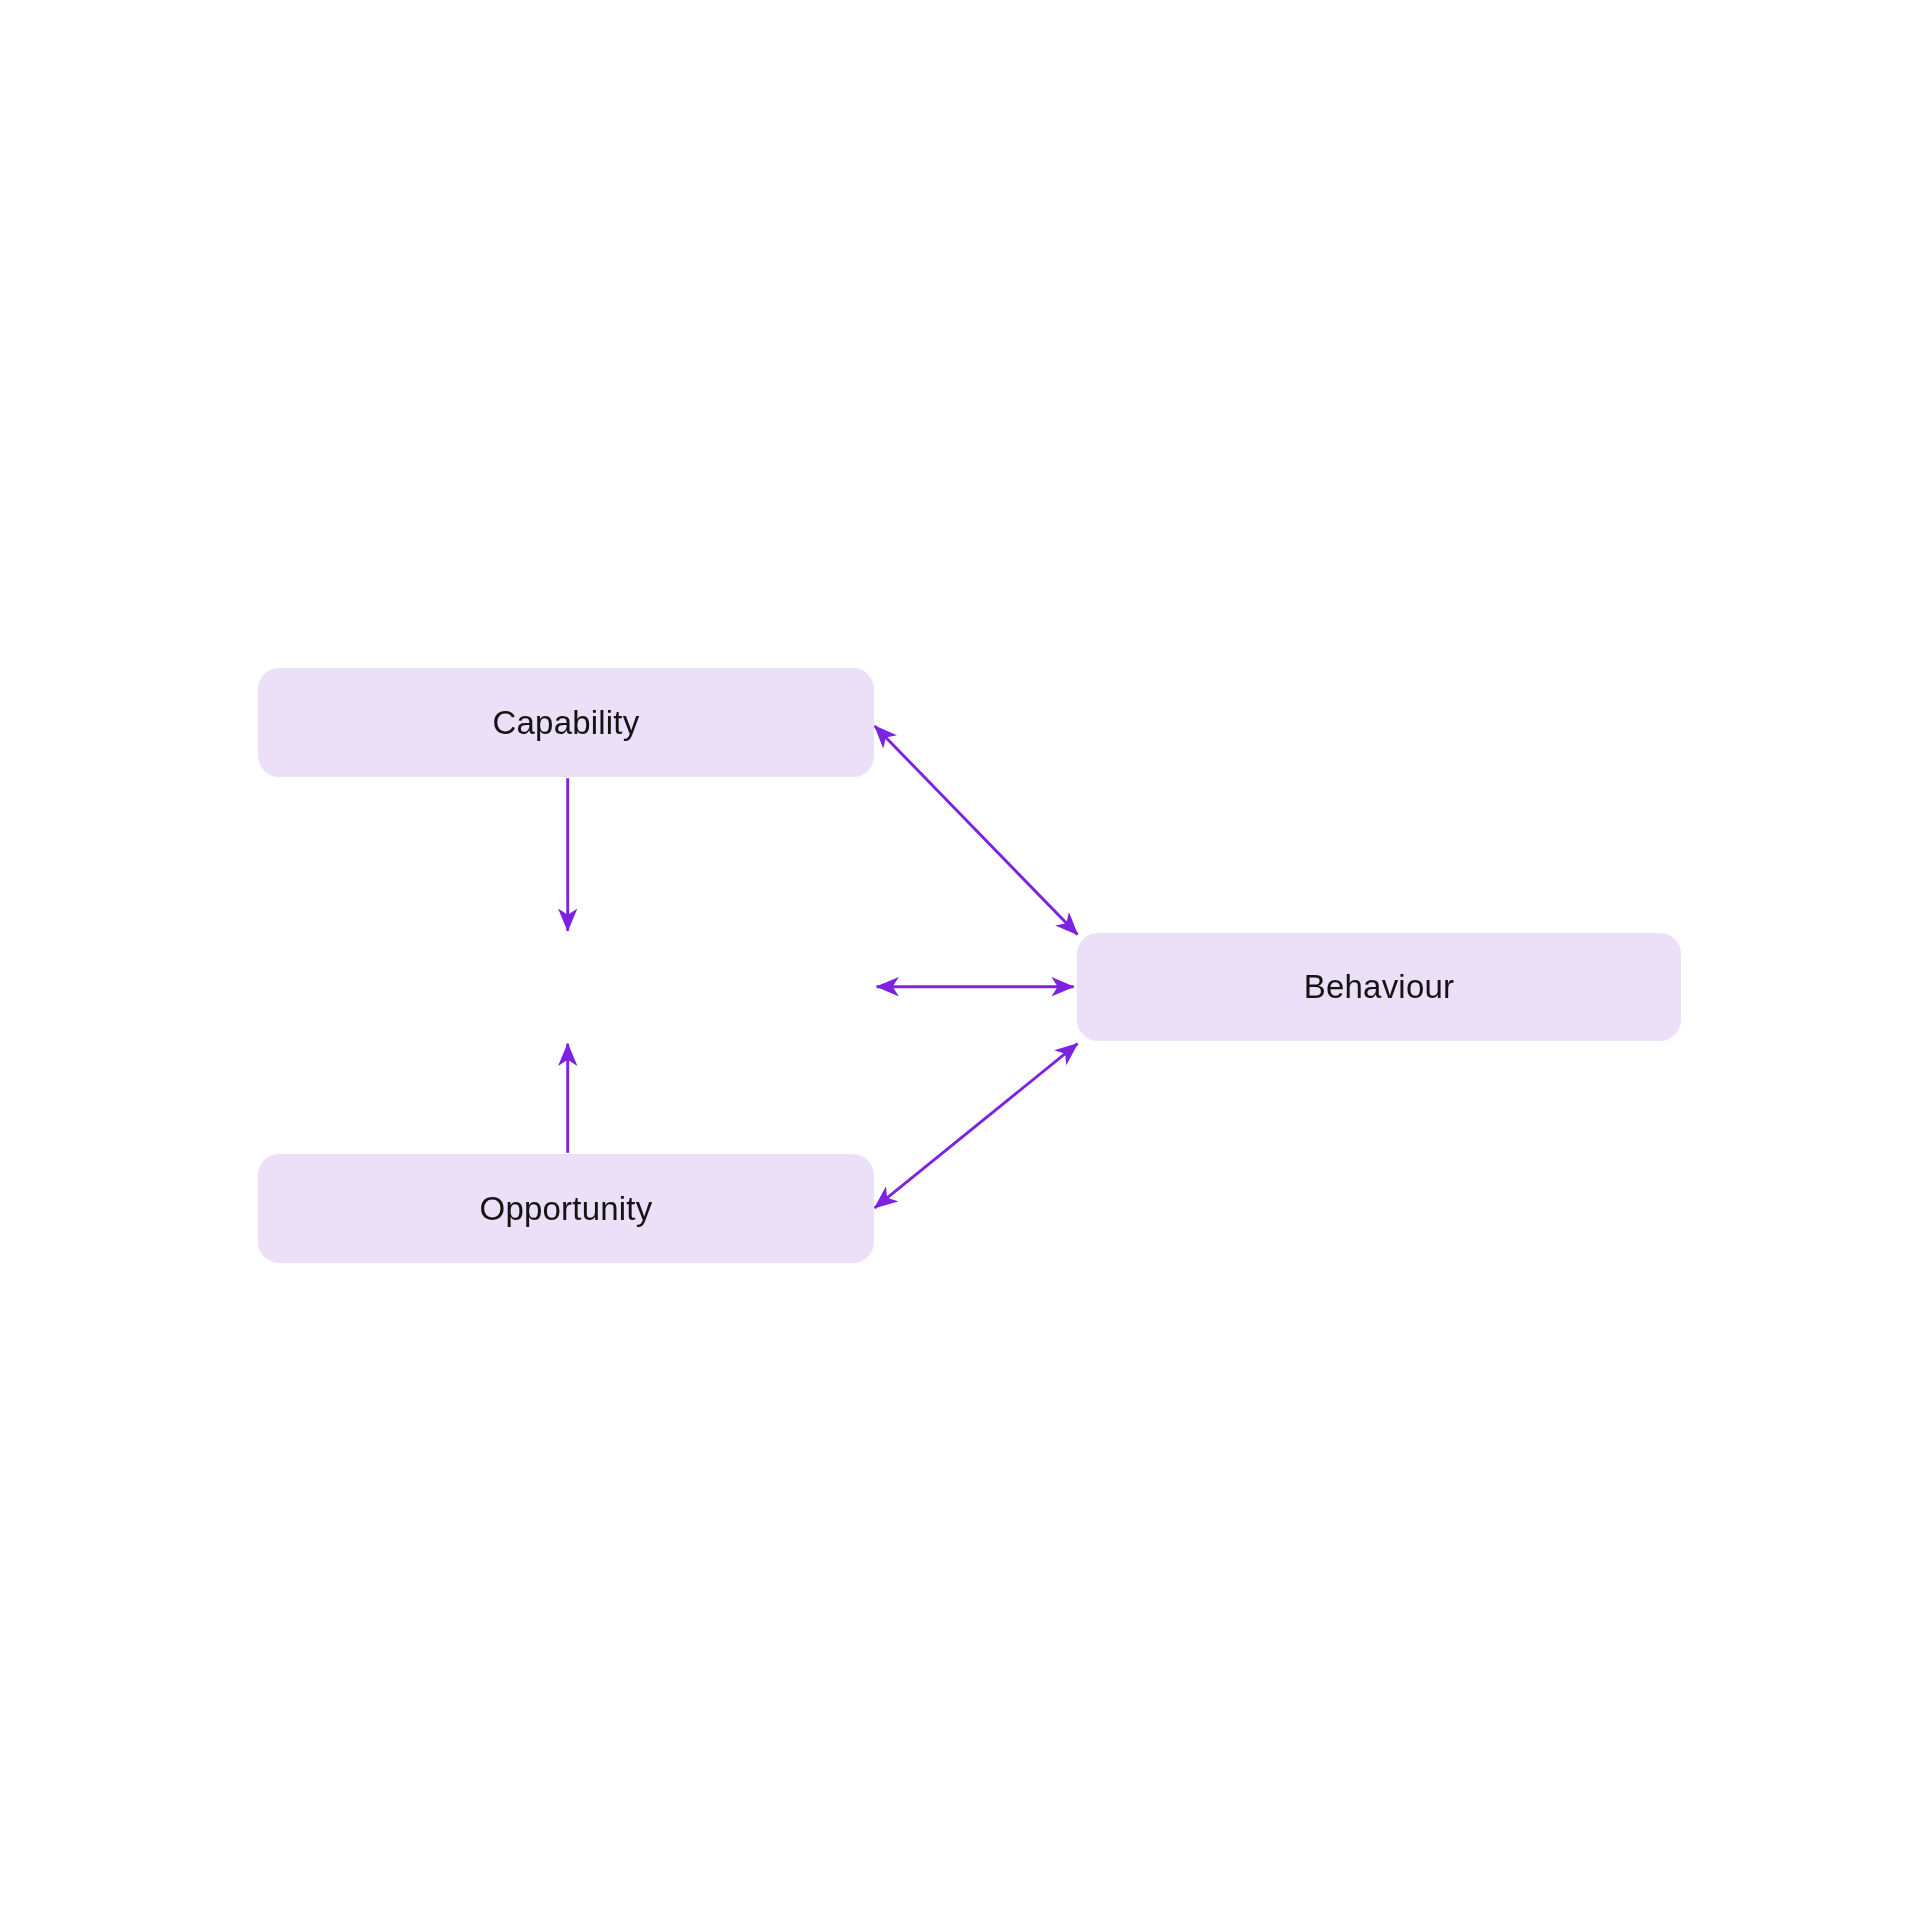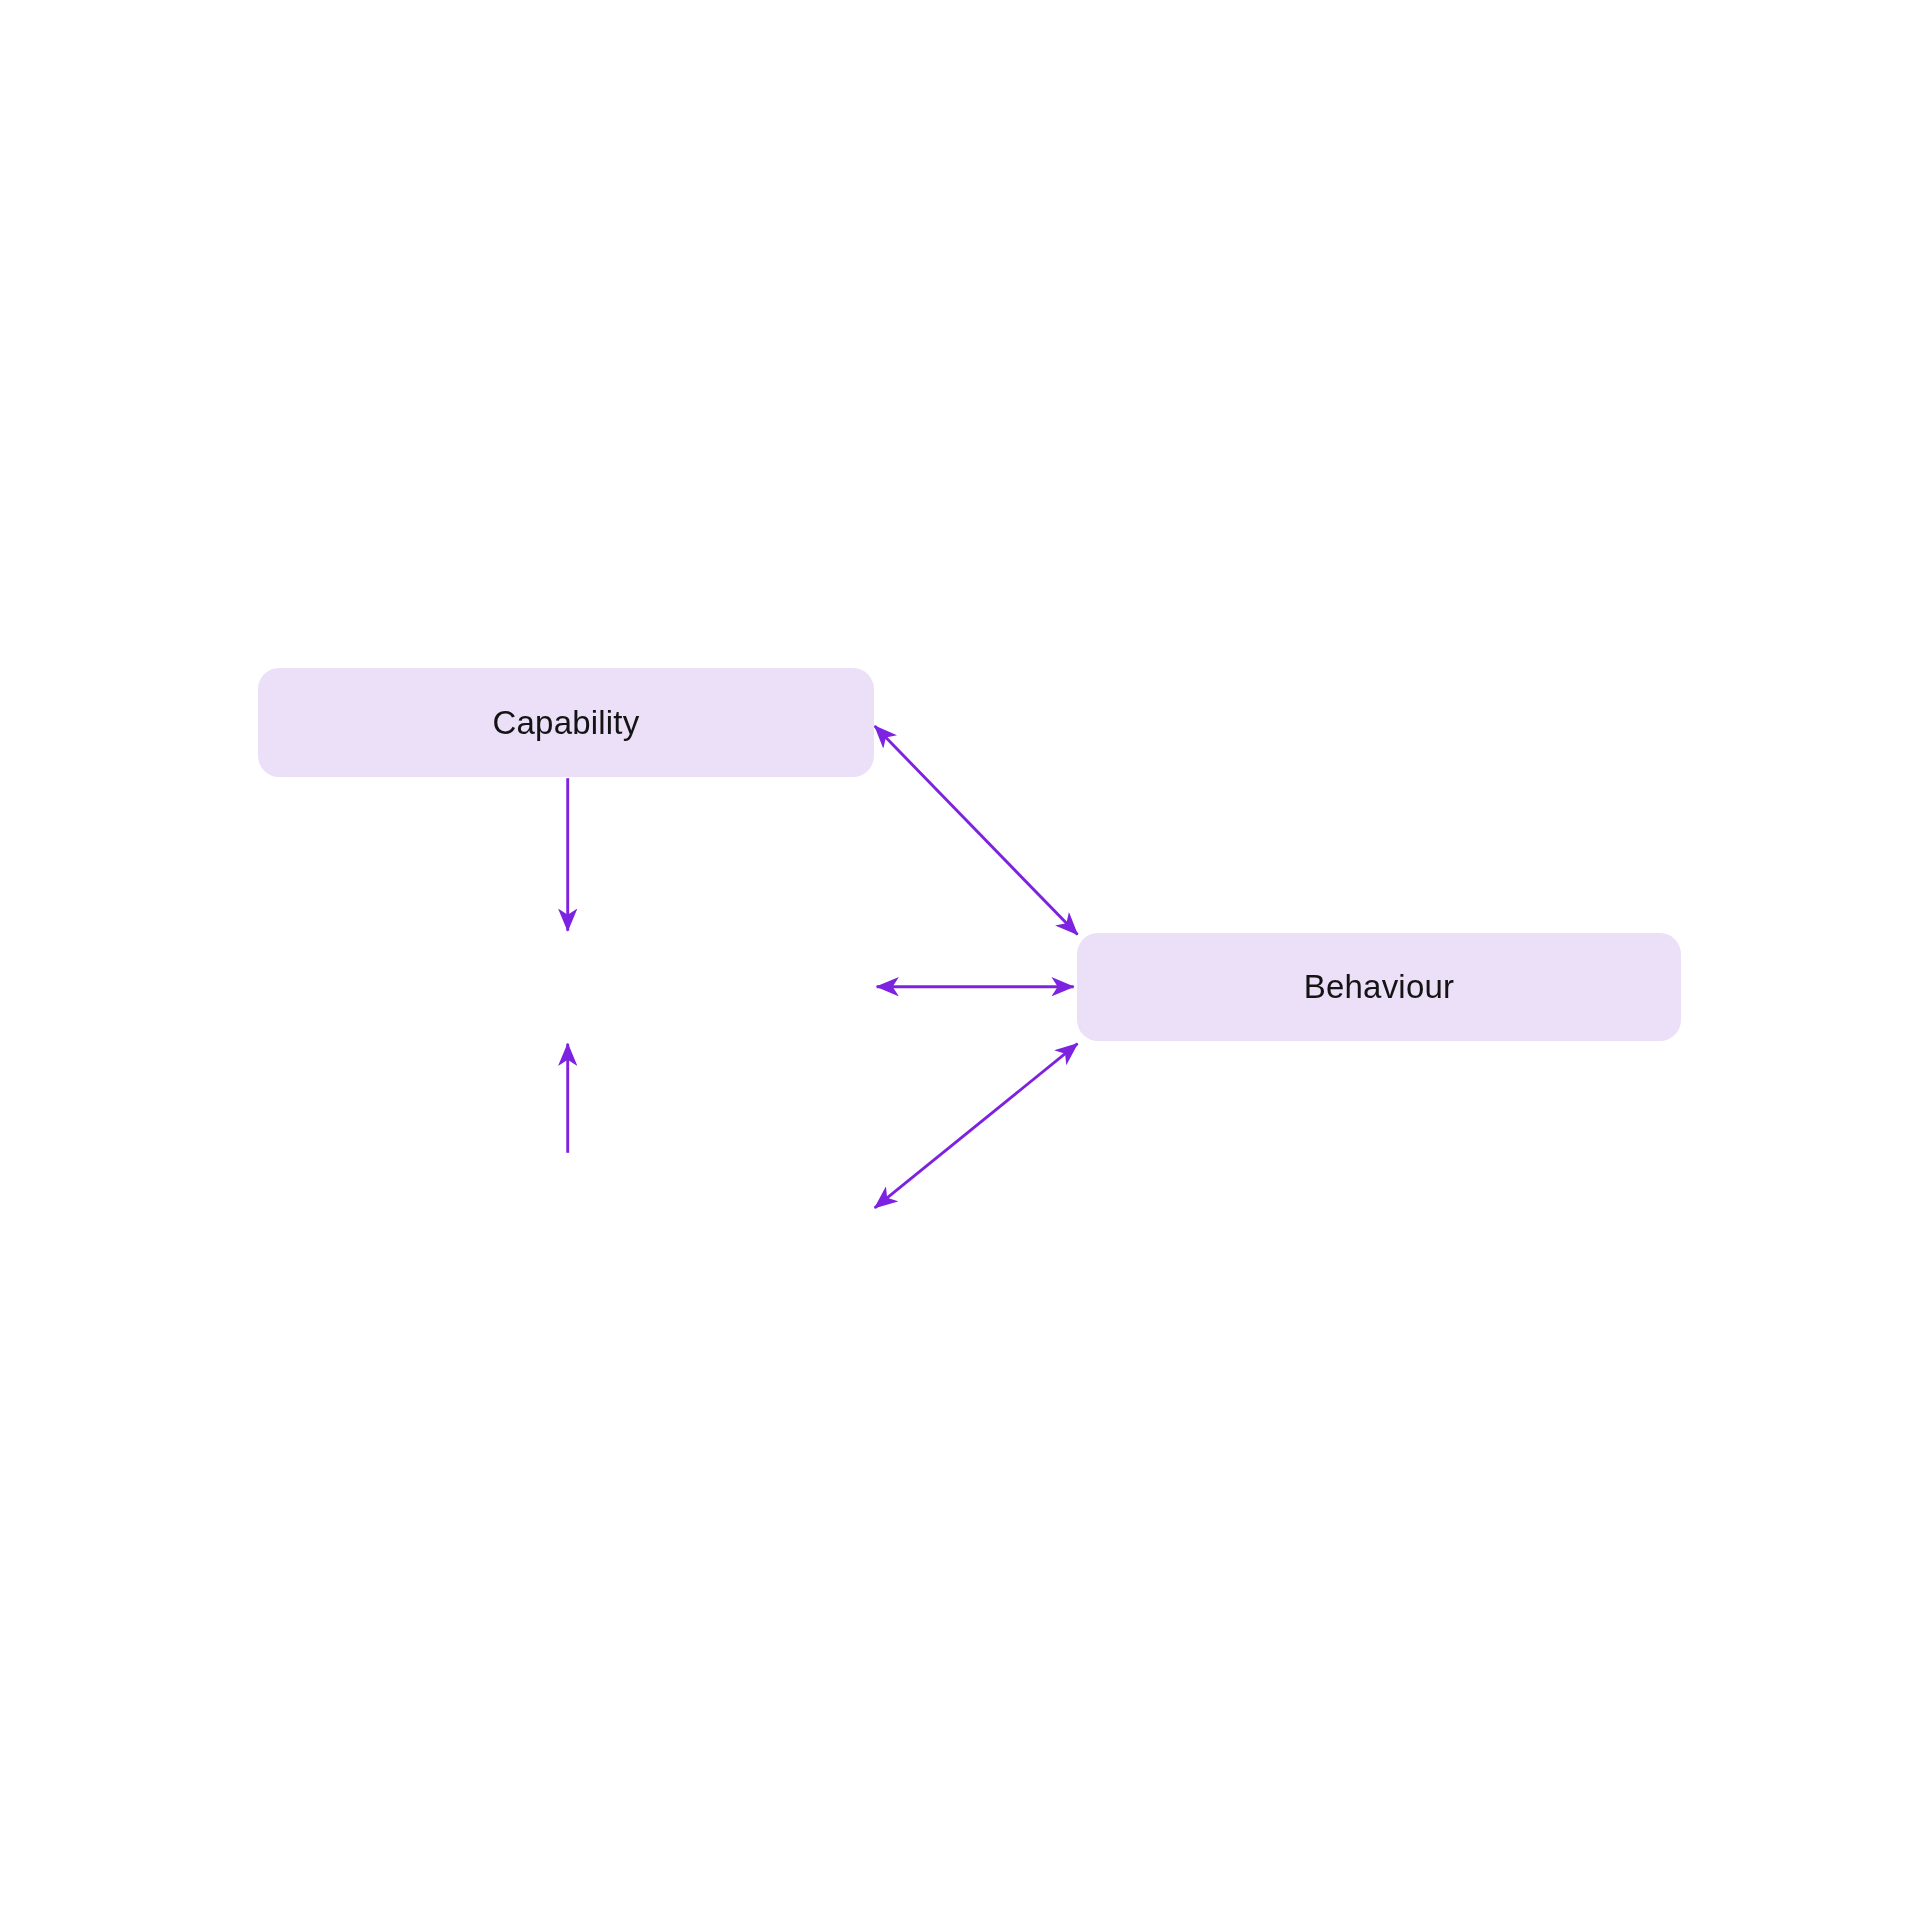--- a/index.html
+++ b/index.html
@@ -79,19 +79,22 @@
     <line class="edge" x1="906" y1="752" x2="1116" y2="968" marker-start="url(#head)" marker-end="url(#head)"></line>
 
     <line class="edge" x1="906" y1="1251" x2="1116" y2="1081" marker-start="url(#head)" marker-end="url(#head)"></line>
   </svg>
 
   <div class="node node-capability">
     <span class="label">Capability</span>
   </div>
 
 
+  <div class="node node-opportunity">
+    <span class="label">Opportunity</span>
+  </div>
 
   <div class="node node-behaviour">
     <span class="label">Behaviour</span>
   </div>
 
 </div>
 
 
 </body></html>

